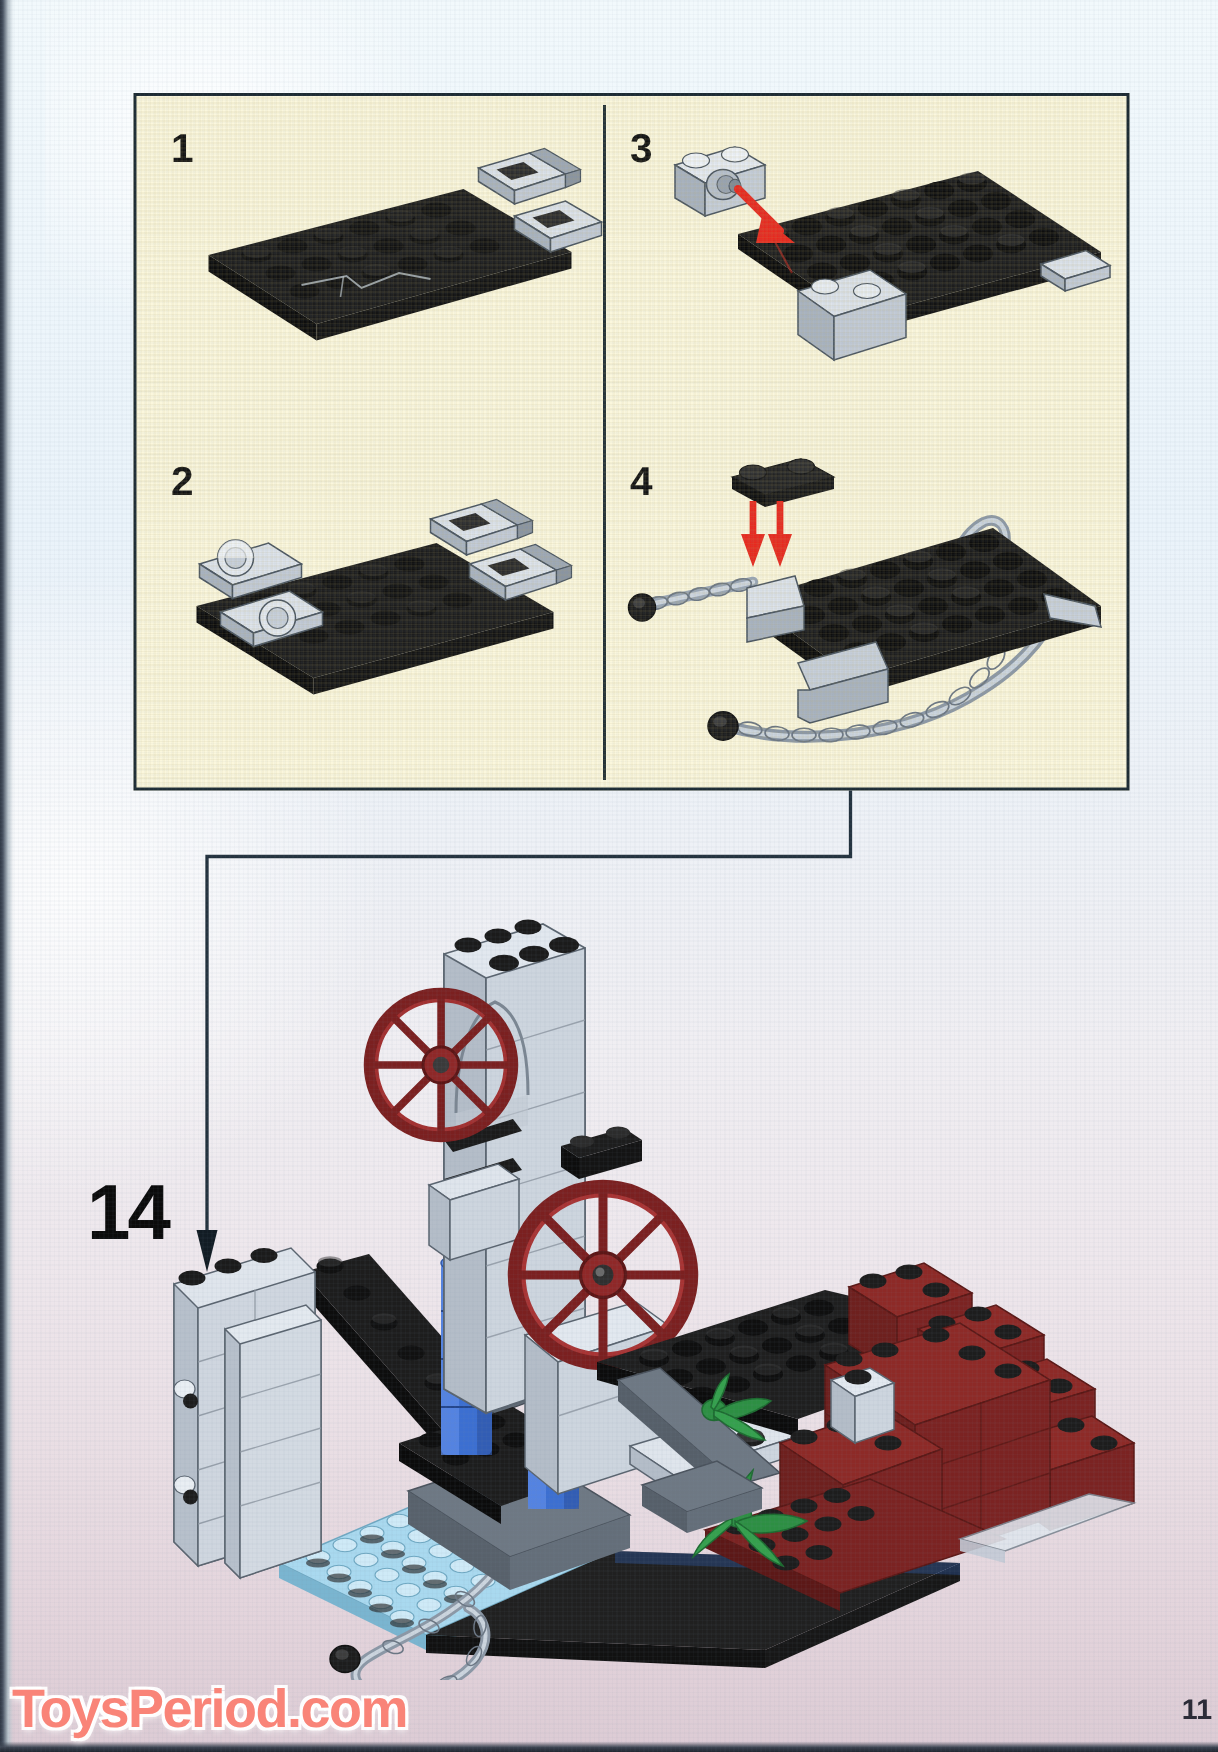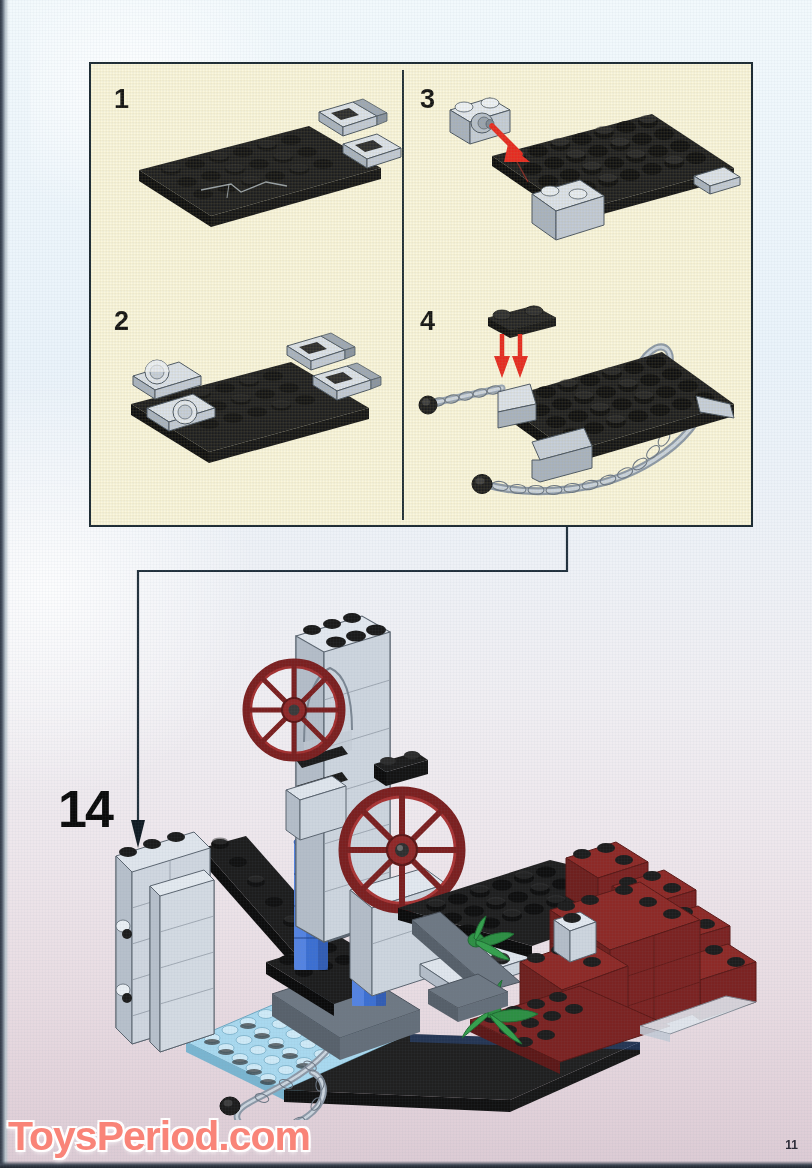--- a/index.html
+++ b/index.html
@@ -137,38 +137,38 @@
     left: 80px; top: 590px;
     width: 680px; height: 530px;
     z-index: 20;
   }
 
   
   #watermark {
     position: absolute;
     left: 8px; bottom: 8px;
     z-index: 70;
-    font-size: 41px;
+    font-size: 36px;
     font-weight: bold;
     font-family: "Liberation Sans", sans-serif;
     color: #f98478;
     letter-spacing: -1px;
     text-shadow:
       -2px -2px 0 rgba(255,255,255,.92),
        2px -2px 0 rgba(255,255,255,.92),
       -2px  2px 0 rgba(255,255,255,.92),
        2px  2px 0 rgba(255,255,255,.92),
        0px  3px 4px rgba(255,255,255,.8);
     white-space: nowrap;
   }
   #page-number {
     position: absolute;
-    right: 14px; bottom: 16px;
+    right: 4px; bottom: 16px;
     z-index: 70;
-    font-size: 12px;
+    font-size: 19px;
     font-weight: bold;
     color: #2c2c38;
     font-family: "Liberation Sans", sans-serif;
   }
 </style>
 </head>
 <body>
 
 <div id="page">
 

